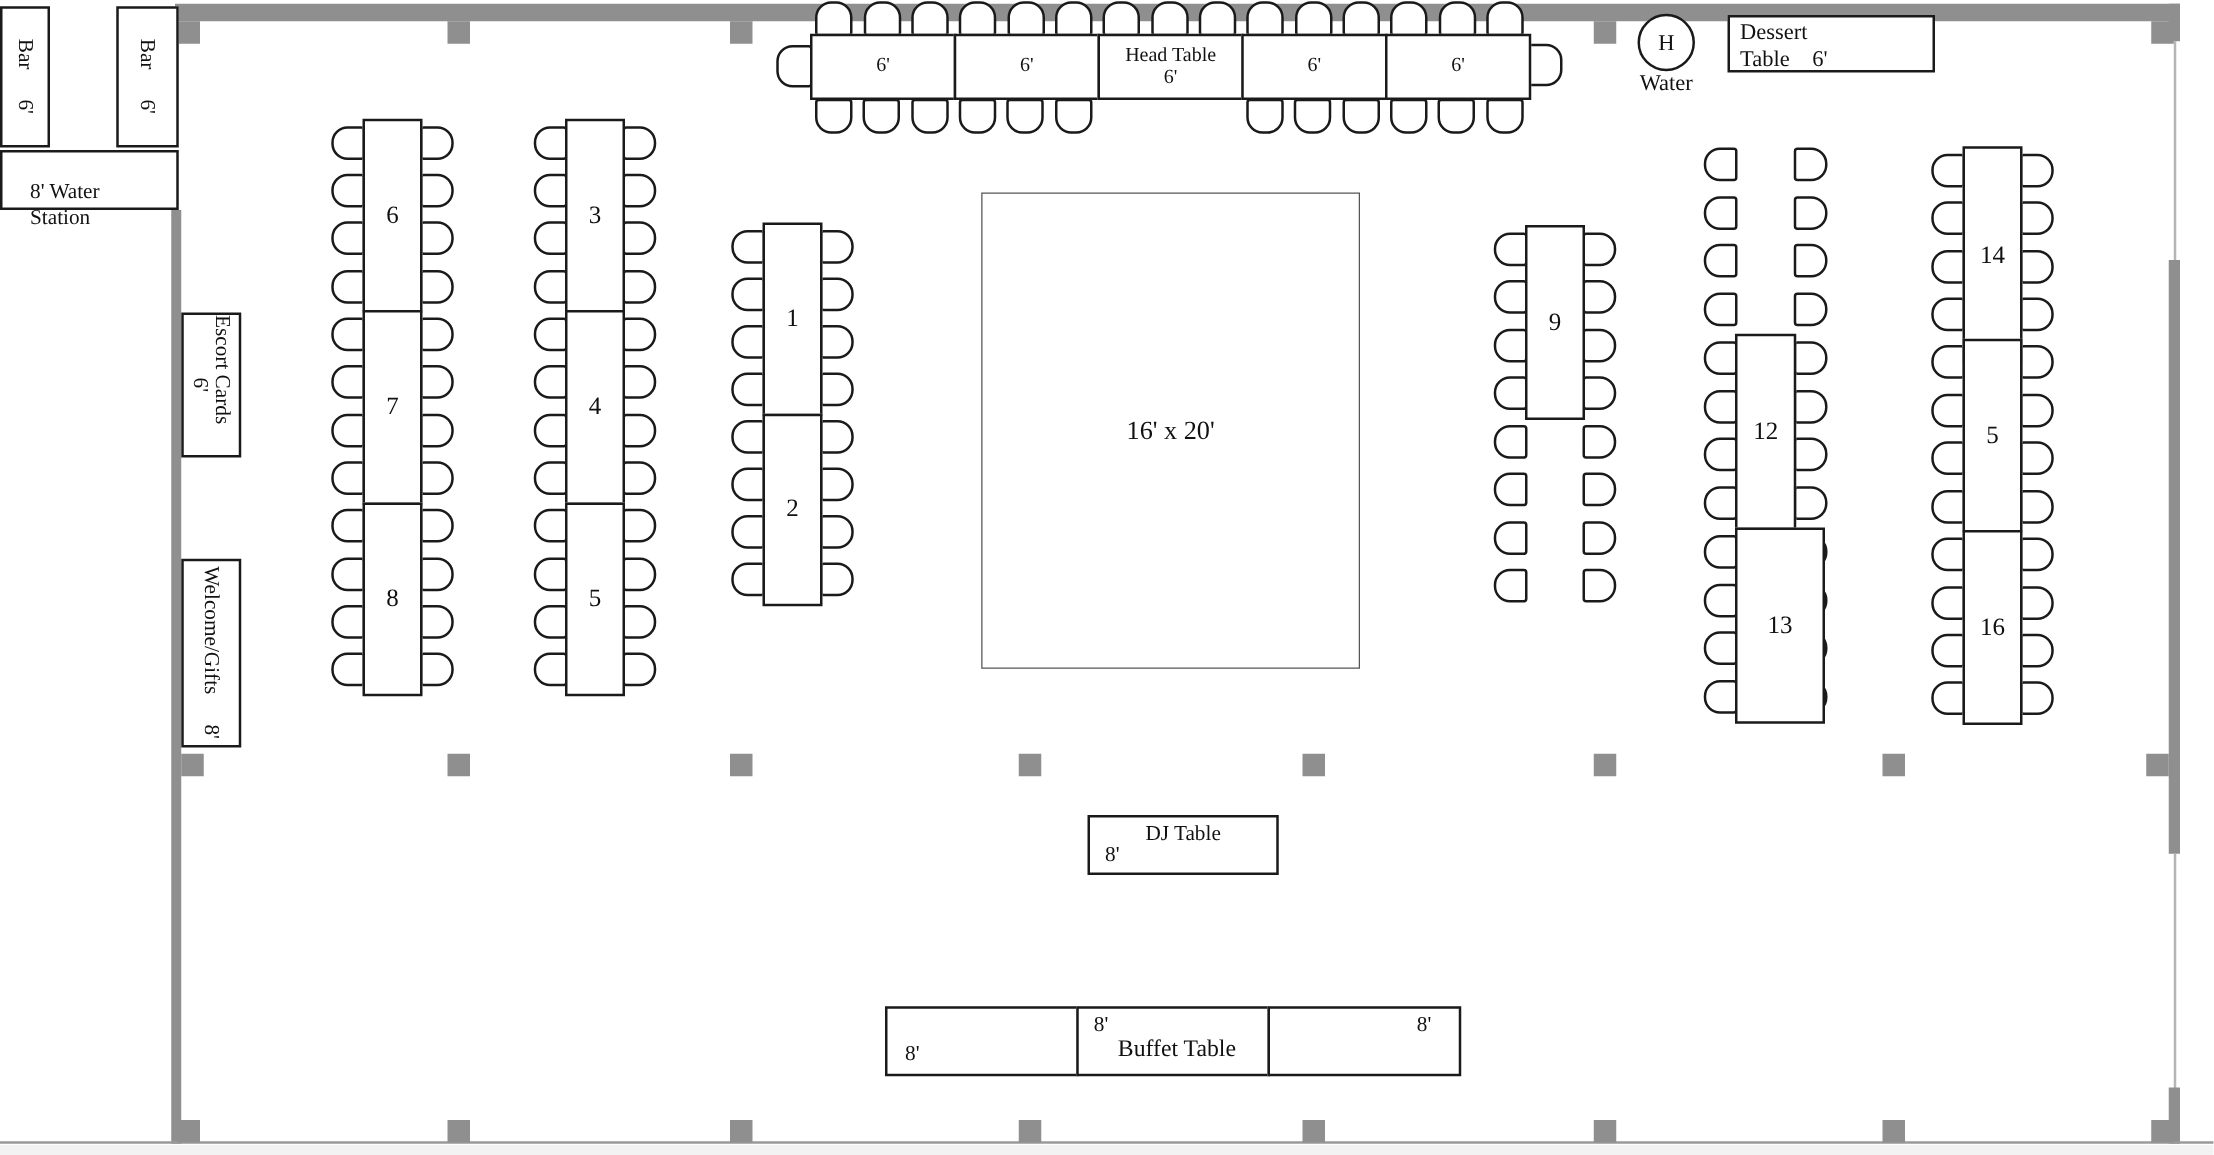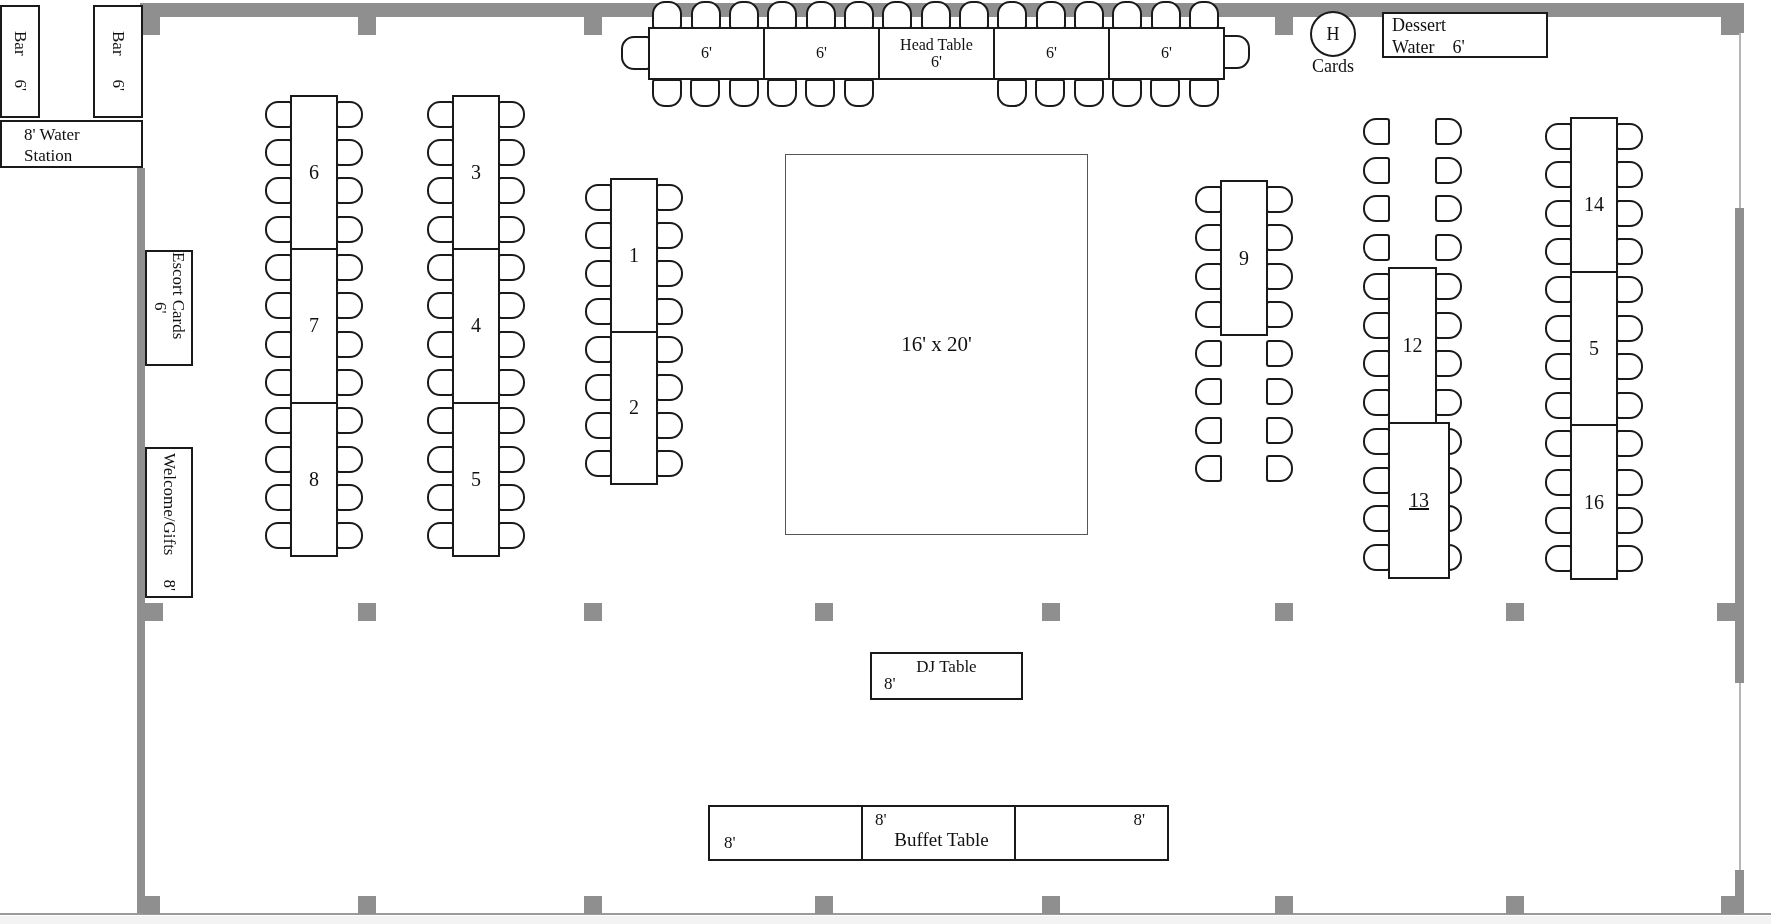--- a/index.html
+++ b/index.html
@@ -34,44 +34,44 @@
 <body>
 
 <div id="plan">
 
   <div class="box vwrap" style="left:0px;top:5px;width:40px;height:113px;">
     <div class="vtext"><span>Bar</span><span class="vgap"></span><span>6'</span></div>
   </div>
   <div class="box vwrap" style="left:93px;top:5px;width:50px;height:113px;">
     <div class="vtext"><span>Bar</span><span class="vgap"></span><span>6'</span></div>
   </div>
-  <div class="box" style="left:0px;top:120px;width:143px;height:48px;padding:2px 0 0 22px;font-size:17px;line-height:1.25;">
+  <div class="box" style="left:0px;top:120px;width:143px;height:48px;padding:20px 0 0 22px;font-size:17px;line-height:1.25;">
     <div>8' Water</div>
     <div>Station</div>
   </div>
 
   <div class="box vwrap" style="left:145px;top:250px;width:48px;height:116px;">
     <div class="vtext"><span>Escort Cards</span><span class="vgap"></span><span>6'</span></div>
   </div>
   <div class="box vwrap" style="left:145px;top:447px;width:48px;height:151px;">
     <div class="vtext"><span>Welcome/Gifts</span><span class="vgap"></span><span>8'</span></div>
   </div>
 
   <div class="dance" style="left:785px;top:154px;width:303px;height:381px;">
     <span>16' x 20'</span>
   </div>
 
   <div class="cake-circle" style="left:1310px;top:11px;">
     <span>H</span>
   </div>
-  <div class="caption" style="left:1293px;top:56px;width:80px;">Cards</div>
+  <div class="caption" style="left:1293px;top:56px;width:80px;">Water</div>
 
   <div class="box" style="left:1382px;top:12px;width:166px;height:46px;padding:1px 0 0 8px;font-size:18px;line-height:1.2;">
     <div>Dessert</div>
-    <div><span>Water</span><span style="display:inline-block;width:18px;"></span><span>6'</span></div>
+    <div><span>Table</span><span style="display:inline-block;width:18px;"></span><span>6'</span></div>
   </div>
 
   <div class="box" style="left:870px;top:652px;width:153px;height:48px;">
     <div style="text-align:center;font-size:17px;margin-top:3px;">DJ Table</div>
     <div style="position:absolute;left:12px;bottom:4px;font-size:17px;">8'</div>
   </div>
 
 <div class="wall" style="left: 140px; top: 3px; width: 1604px; height: 14px;"></div>
     <div class="wall" style="left: 137px; top: 168px; width: 8px; height: 747px;"></div>
     <div class="wall" style="left: 1735px; top: 3px; width: 9px; height: 30px;"></div>
@@ -222,21 +222,21 @@
       <span>12</span>
     </div>
     <div class="chair l" style="left: 1363px; top: 272.875px; width: 27px; height: 27px;"></div>
     <div class="chair r" style="left: 1435px; top: 272.875px; width: 27px; height: 27px;"></div>
     <div class="chair l" style="left: 1363px; top: 311.625px; width: 27px; height: 27px;"></div>
     <div class="chair r" style="left: 1435px; top: 311.625px; width: 27px; height: 27px;"></div>
     <div class="chair l" style="left: 1363px; top: 350.375px; width: 27px; height: 27px;"></div>
     <div class="chair r" style="left: 1435px; top: 350.375px; width: 27px; height: 27px;"></div>
     <div class="chair l" style="left: 1363px; top: 389.125px; width: 27px; height: 27px;"></div>
     <div class="chair r" style="left: 1435px; top: 389.125px; width: 27px; height: 27px;"></div>
-    <div class="box tnum" style="left: 1388px; top: 422px; width: 62px; height: 157px; text-decoration: underline;">
+    <div class="box tnum" style="left: 1388px; top: 422px; width: 72px; height: 157px;">
       <span>13</span>
     </div>
     <div class="chair l" style="left: 1363px; top: 427.875px; width: 27px; height: 27px;"></div>
     <div class="chair r" style="left: 1435px; top: 427.875px; width: 27px; height: 27px;"></div>
     <div class="chair l" style="left: 1363px; top: 466.625px; width: 27px; height: 27px;"></div>
     <div class="chair r" style="left: 1435px; top: 466.625px; width: 27px; height: 27px;"></div>
     <div class="chair l" style="left: 1363px; top: 505.375px; width: 27px; height: 27px;"></div>
     <div class="chair r" style="left: 1435px; top: 505.375px; width: 27px; height: 27px;"></div>
     <div class="chair l" style="left: 1363px; top: 544.125px; width: 27px; height: 27px;"></div>
     <div class="chair r" style="left: 1435px; top: 544.125px; width: 27px; height: 27px;"></div>

